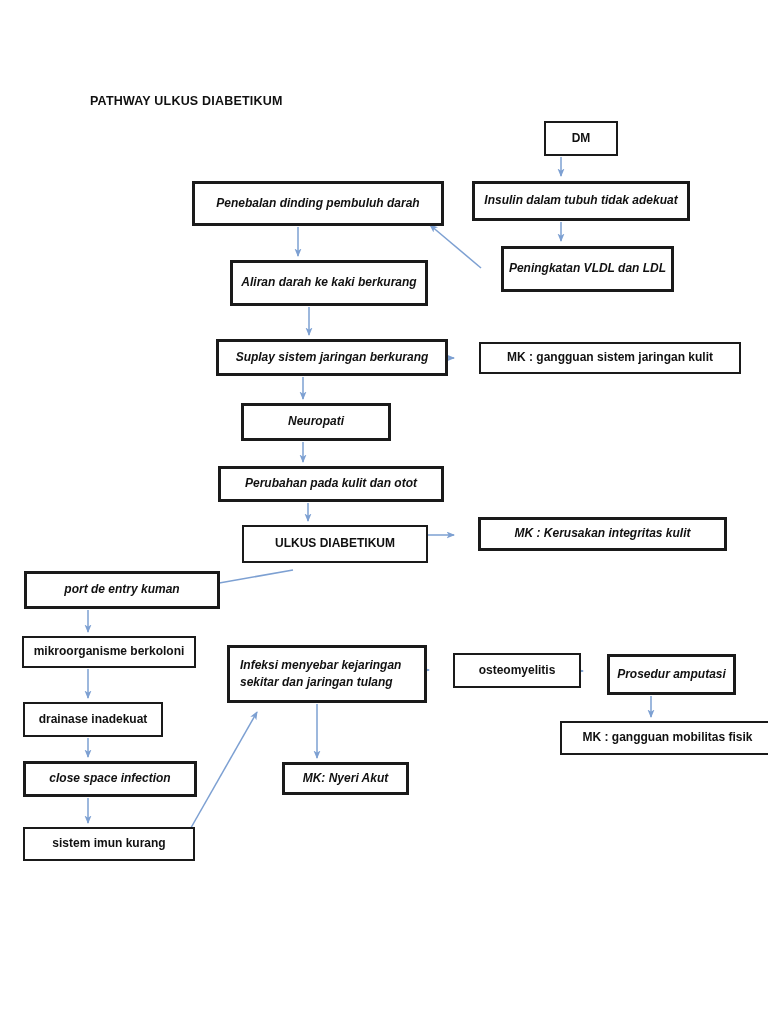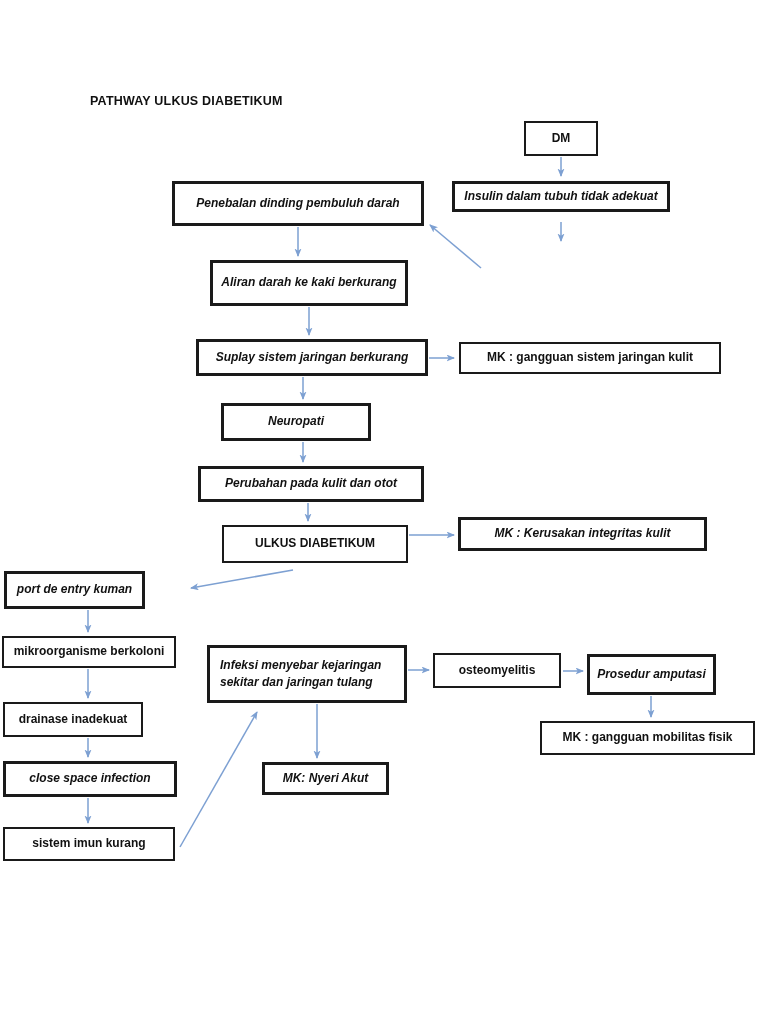--- a/index.html
+++ b/index.html
@@ -33,20 +33,21 @@
     background: var(--background);
     display: flex;
     align-items: center;
     justify-content: center;
     text-align: center;
     font-size: 12px;
     font-weight: bold;
     color: var(--text);
     line-height: 1.45;
     white-space: pre-line;
+    margin-left: 20px;
   }
   .node.b3 { border-width: 3px; font-style: italic; }
   .node.left-align {
     justify-content: flex-start;
     text-align: left;
     padding-left: 10px;
     padding-right: 15px;
   }
   svg.arrows-layer {
     position: absolute;
@@ -86,30 +87,31 @@
     <line class="arrow" x1="88" y1="738" x2="88" y2="757" marker-end="url(#ah)"></line>
     <line class="arrow" x1="88" y1="798" x2="88" y2="823" marker-end="url(#ah)"></line>
     <line class="arrow" x1="180" y1="847" x2="257" y2="712" marker-end="url(#ah)"></line>
     <line class="arrow" x1="408" y1="670" x2="429" y2="670" marker-end="url(#ah)"></line>
     <line class="arrow" x1="317" y1="704" x2="317" y2="758" marker-end="url(#ah)"></line>
     <line class="arrow" x1="563" y1="671" x2="583" y2="671" marker-end="url(#ah)"></line>
     <line class="arrow" x1="651" y1="696" x2="651" y2="717" marker-end="url(#ah)"></line>
   </svg>
 
   <div class="node" style="left:524px;top:121px;width:74px;height:35px">DM</div>
-  <div class="node b3" style="left:452px;top:181px;width:218px;height:31px">Insulin dalam tubuh tidak adekuat</div>
+  <div class="node b3" style="left:452px;top:181px;width:218px;height:40px">Insulin dalam tubuh tidak adekuat</div>
   <div class="node b3" style="left:172px;top:181px;width:252px;height:45px">Penebalan dinding pembuluh darah</div>
+  <div class="node b3" style="left:481px;top:246px;width:173px;height:46px">Peningkatan VLDL dan LDL</div>
   <div class="node b3" style="left:210px;top:260px;width:198px;height:46px">Aliran darah ke kaki berkurang</div>
   <div class="node b3" style="left:196px;top:339px;width:232px;height:37px">Suplay sistem jaringan berkurang</div>
   <div class="node" style="left:459px;top:342px;width:262px;height:32px">MK : gangguan sistem jaringan kulit</div>
   <div class="node b3" style="left:221px;top:403px;width:150px;height:38px">Neuropati</div>
   <div class="node b3" style="left:198px;top:466px;width:226px;height:36px">Perubahan pada kulit dan otot</div>
   <div class="node" style="left:222px;top:525px;width:186px;height:38px">ULKUS DIABETIKUM</div>
   <div class="node b3" style="left:458px;top:517px;width:249px;height:34px">MK : Kerusakan integritas kulit</div>
-  <div class="node b3" style="left:4px;top:571px;width:141px;height:38px">port de entry kuman</div>
+  <div class="node b3" style="left:4px;top:571px;width:196px;height:38px">port de entry kuman</div>
   <div class="node" style="left:2px;top:636px;width:174px;height:32px">mikroorganisme berkoloni</div>
   <div class="node" style="left:3px;top:702px;width:140px;height:35px">drainase inadekuat</div>
   <div class="node b3" style="left:3px;top:761px;width:174px;height:36px">close space infection</div>
   <div class="node" style="left:3px;top:827px;width:172px;height:34px">sistem imun kurang</div>
   <div class="node b3 left-align" style="left:207px;top:645px;width:200px;height:58px">Infeksi menyebar kejaringan
 sekitar dan jaringan tulang</div>
   <div class="node" style="left:433px;top:653px;width:128px;height:35px">osteomyelitis</div>
   <div class="node b3" style="left:587px;top:654px;width:129px;height:41px">Prosedur amputasi</div>
   <div class="node" style="left:540px;top:721px;width:215px;height:34px">MK : gangguan mobilitas fisik</div>
   <div class="node b3" style="left:262px;top:762px;width:127px;height:33px">MK: Nyeri Akut</div>

